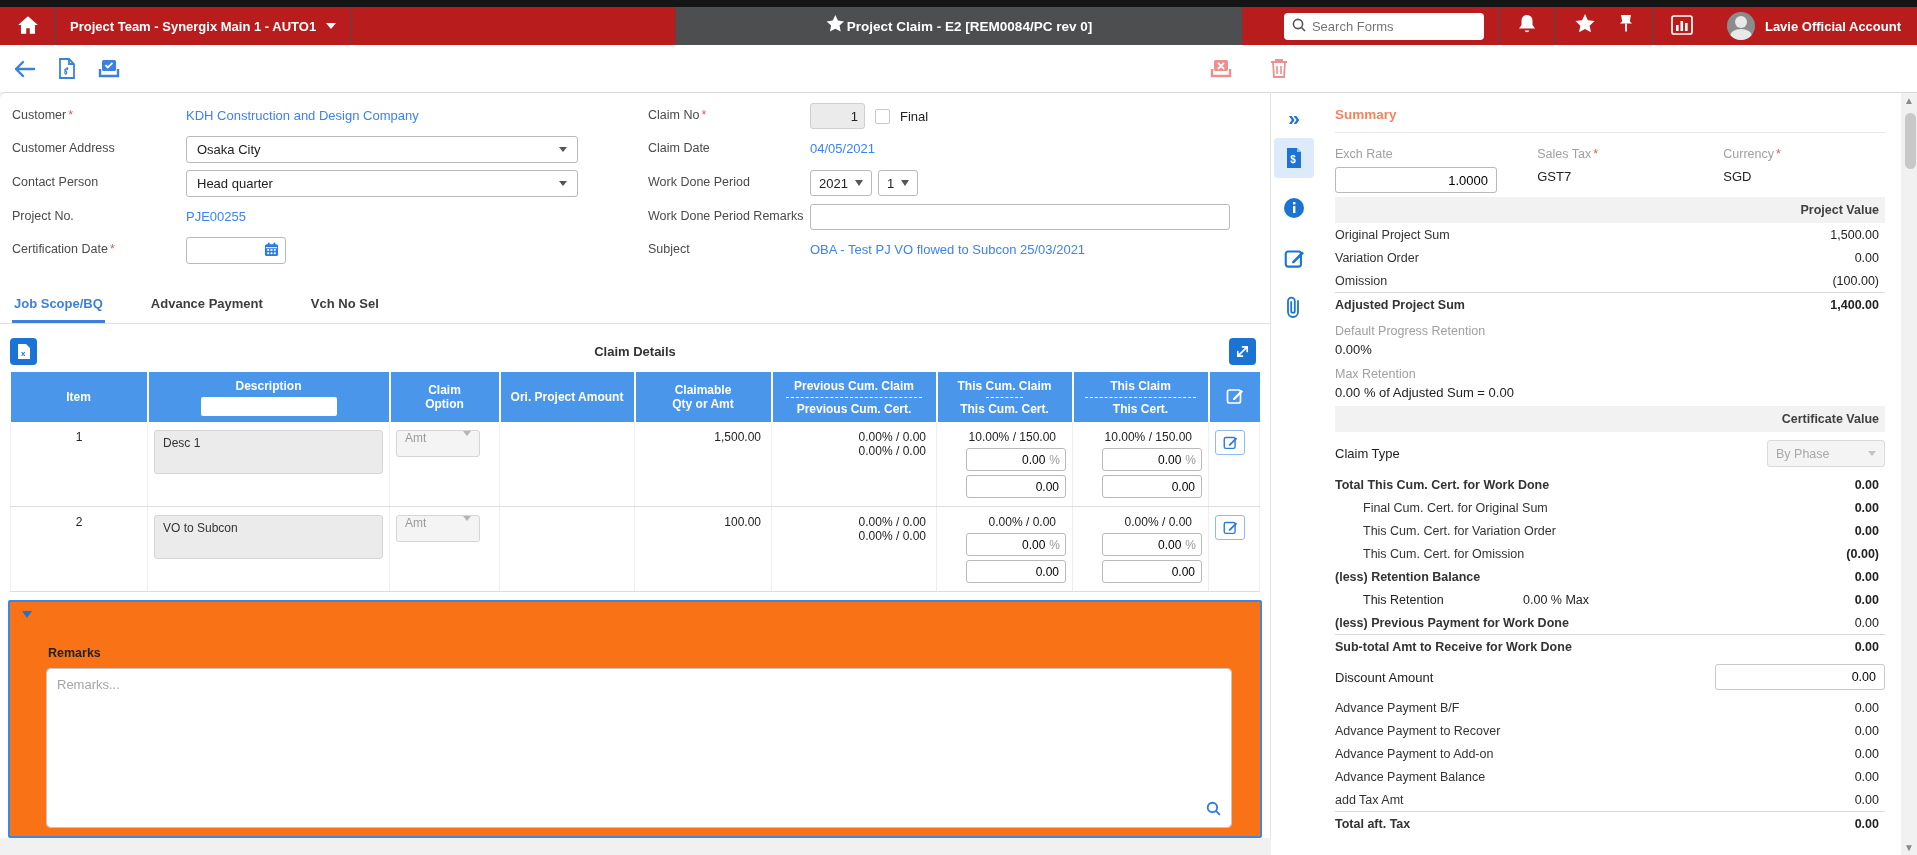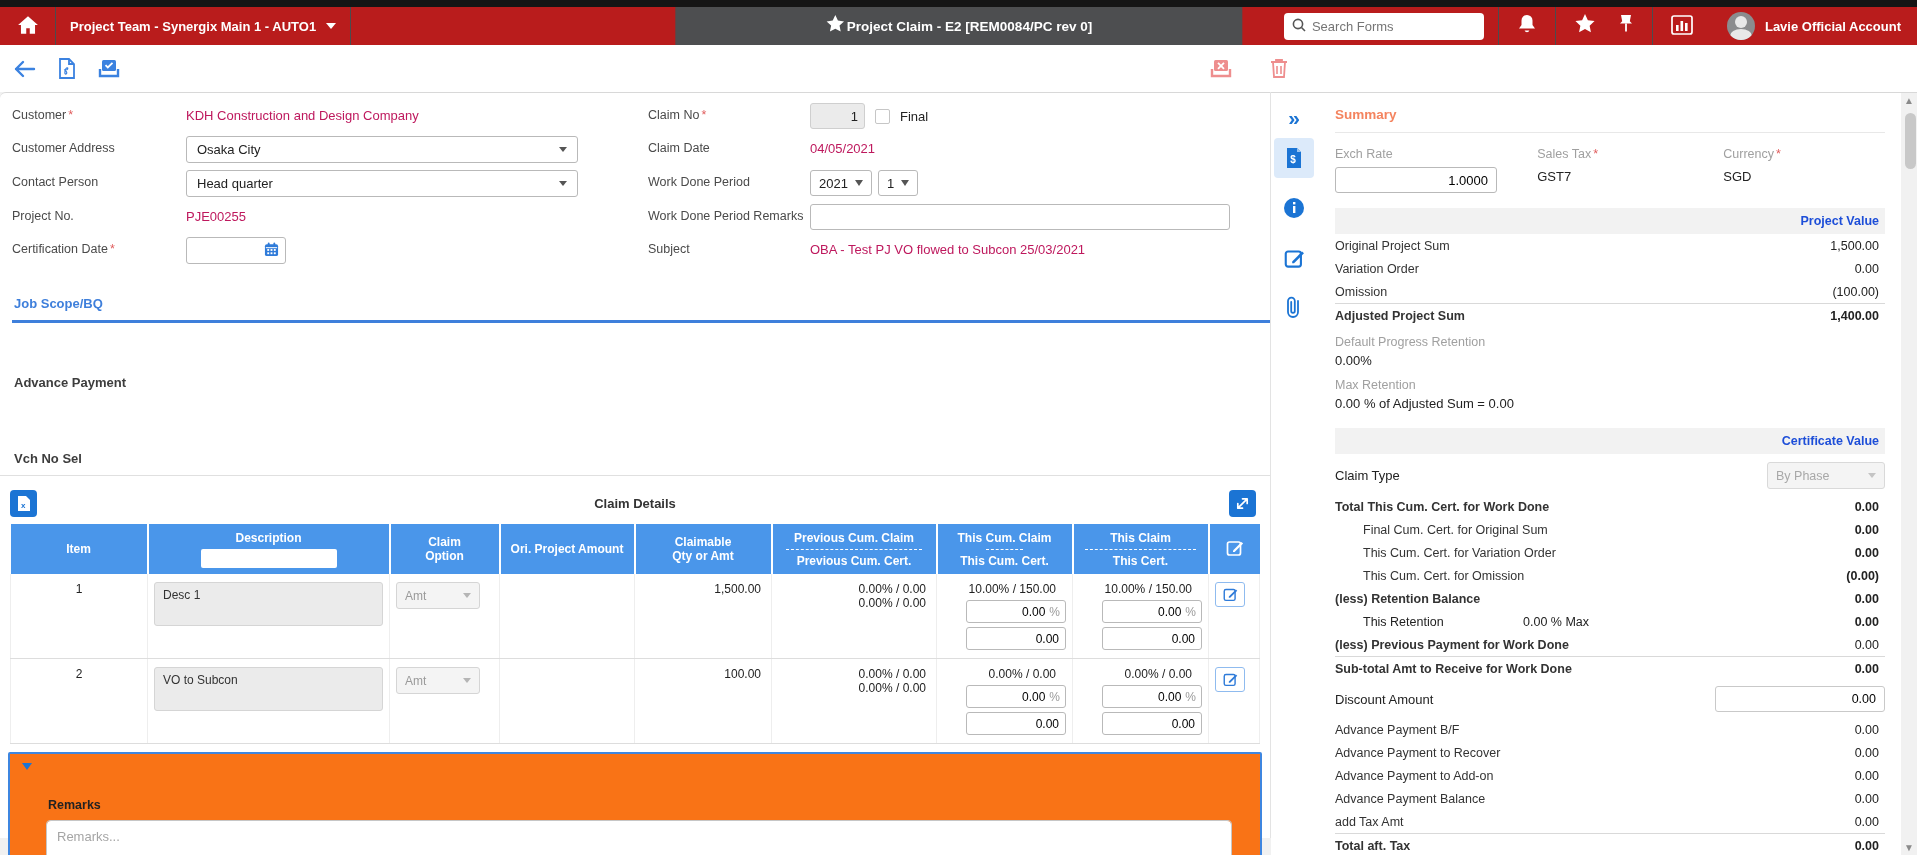--- a/index.html
+++ b/index.html
@@ -32,38 +32,38 @@
 
   
   .mainwrap { display:flex; align-items:stretch; }
   .leftcard { width:1271px; height:746px; background:#fff; border-top:1px solid #d8d8d8; border-right:1px solid #e3e3e3;
     border-top-left-radius:6px; padding-top:10px; }
   .rightcard { flex:1; height:763px; background:#fff; border-top:1px solid #d8d8d8; display:flex; }
 
   
   .form-grid { display:grid; grid-template-columns:174px 462px 162px auto; row-gap:7px; padding-left:12px; }
   .flabel { padding-top:5px; color:#4a4a4a; font-size:12.5px; }
-  .fval   { padding-top:5px; color:#be185d; }
+  .fval   { padding-top:5px; color:#3b82f6; }
   .req { color:#e05c5c; margin-left:2px; }
   .fauxsel { width:392px; height:27px; border:1px solid #b9b9b9; border-radius:3px; display:flex; align-items:center;
     padding:0 10px; background:#fff; justify-content:space-between; cursor:pointer; }
   .fauxsel .sc { width:0; height:0; border-left:4px solid transparent; border-right:4px solid transparent; border-top:5px solid #555; }
   .smallsel { height:26px; border:1px solid #b9b9b9; border-radius:3px; display:inline-flex; align-items:center;
     padding:0 8px; gap:7px; background:#fff; cursor:pointer; }
   .inp { height:26px; border:1px solid #b9b9b9; border-radius:3px; padding:0 6px; font-family:inherit; font-size:13px; }
   .inp-dis { background:#ebebeb; border:1px solid #cfcfcf; color:#222; text-align:right; width:55px; }
   .datebox { width:100px; height:27px; border:1px solid #b9b9b9; border-radius:3px; display:flex; align-items:center;
     justify-content:flex-end; padding:0 6px; background:#fff; }
   .chk { width:15px; height:15px; border:1px solid #c6c6c6; border-radius:2px; background:#fff; display:inline-block; vertical-align:middle; }
   .claimno-row { display:flex; align-items:center; gap:10px; }
   .wdp-row { display:flex; gap:6px; }
   .remarks-inp { width:420px; }
 
   
-  .tabs { display:flex; gap:44px; padding-left:12px; margin-top:24px; border-bottom:1px solid #e0e0e0;flex-direction:column; }
+  .tabs { display:flex; gap:44px; padding-left:12px; margin-top:24px; border-bottom:1px solid #e0e0e0; }
   .tab { padding:8px 2px 9px; font-size:13px; font-weight:bold; color:#3d3d3d; cursor:pointer; }
   .tab.active { color:#3e7fdb; border-bottom:3px solid #3e7fdb; }
 
   
   .cd-titlebar { position:relative; height:30px; margin:12px 10px 6px; display:flex; align-items:center; justify-content:center; }
   .cd-title { font-weight:bold; font-size:13px; color:#333; }
   .sqbtn { position:absolute; width:27px; height:27px; background:#1b74d4; border:none; border-radius:4px;
     display:flex; align-items:center; justify-content:center; cursor:pointer; }
   .sqbtn.left { left:0; } .sqbtn.right { right:4px; }
 
@@ -73,21 +73,21 @@
   .cd thead tr { height:50px; }
   .cd .dash { border-bottom:1px dashed #fff; margin:4px auto; }
   .cd .dash.w { width:88%; } .cd .dash.n { width:30%; }
   .cd .desc-filter { display:block; width:136px; height:19px; margin:4px auto 0; border:none; border-radius:2px; padding:0 4px; font-size:12px; }
   .cd td { border-bottom:1px solid #ddd; border-right:1px solid #eee; vertical-align:top; padding:8px 6px; }
   .cd td:first-child { border-left:1px solid #eee; }
   .cd tbody tr { height:79px; }
   .num { text-align:right; padding-right:10px !important; }
   .descbox { background:#ebebeb; border:1px solid #d5d5d5; border-radius:3px; height:44px; padding:5px 8px; color:#333; }
   .optsel { width:84px; height:27px; background:#f4f4f4; border:1px solid #d5d5d5; border-radius:3px; color:#9a9a9a;
-    display:flex; align-items:center; justify-content:space-between; padding:0 8px; }
+    display:flex; justify-content:space-between; padding:0 8px; }
   .optsel .sc { width:0;height:0;border-left:4px solid transparent;border-right:4px solid transparent;border-top:5px solid #b5b5b5; }
   .stackcell { display:flex; flex-direction:column; align-items:flex-end; gap:4px; }
   .pctwrap { width:100px; height:23px; border:1px solid #b9b9b9; border-radius:3px; background:#fff;
     display:flex; align-items:center; justify-content:flex-end; padding:0 5px; gap:4px; }
   .pctwrap input { width:60px; border:none; outline:none; text-align:right; font-size:12px; font-family:inherit; }
   .pctwrap .suffix { color:#9a9a9a; }
   .amtinp { width:100px; height:23px; border:1px solid #b9b9b9; border-radius:3px; text-align:right; padding:0 6px; font-size:12px; font-family:inherit; }
   .editbtn { width:30px; height:25px; background:#fff; border:1px solid #8fbbef; border-radius:3px; display:flex;
     align-items:center; justify-content:center; cursor:pointer; }
 
@@ -105,21 +105,21 @@
   .iconstrip { width:46px; padding-top:14px; display:flex; flex-direction:column; align-items:center; gap:10px; }
   .chevrons { color:#1b74d4; font-size:21px; font-weight:bold; line-height:1; cursor:pointer; }
   .stripbtn { width:40px; height:40px; display:flex; align-items:center; justify-content:center; border-radius:4px; cursor:pointer; }
   .stripbtn.active { background:#dceafa; }
   .summary { flex:1; padding:14px 16px 0 18px; position:relative; }
   .sum-title { color:#f4845f; font-weight:bold; font-size:13.5px; padding-bottom:10px; border-bottom:1px solid #e8e8e8; }
   .sum-top { display:grid; grid-template-columns:1.25fr 1.15fr 1fr; margin-top:14px; }
   .glabel { color:#a0a0a0; font-size:12.5px; }
   .sum-top .v { margin-top:8px; }
   .exchinp { width:162px; height:26px; border:1px solid #b9b9b9; border-radius:3px; text-align:right; padding:0 8px; margin-top:6px; font-family:inherit; font-size:13px; }
-  .sband { background:#f2f2f2; text-align:right; font-weight:bold; padding:6px 6px; margin-top:15px; font-size:12.5px; color:#1d4ed8; }
+  .sband { background:#f2f2f2; text-align:right; font-weight:bold; padding:6px 6px; margin-top:4px; font-size:12.5px; color:#404040; }
   .srow { display:flex; justify-content:space-between; padding:4.5px 6px 4.5px 0; font-size:12.5px; }
   .srow .lab { color:#333; }
   .srow.b .lab, .srow.b .val { font-weight:bold; }
   .srow.blab .lab { font-weight:bold; }
   .srow.ind { padding-left:28px; }
   .srow3 { display:flex; padding:4.5px 6px 4.5px 28px; font-size:12.5px; }
   .srow3 .lab { width:160px; } .srow3 .mid { flex:1; } .srow3 .val { font-weight:bold; }
   .topline { border-top:1px solid #d9d9d9; }
   .graysub { padding:8px 0 2px; }
   .graysub .g2 { margin-top:4px; color:#222; }

